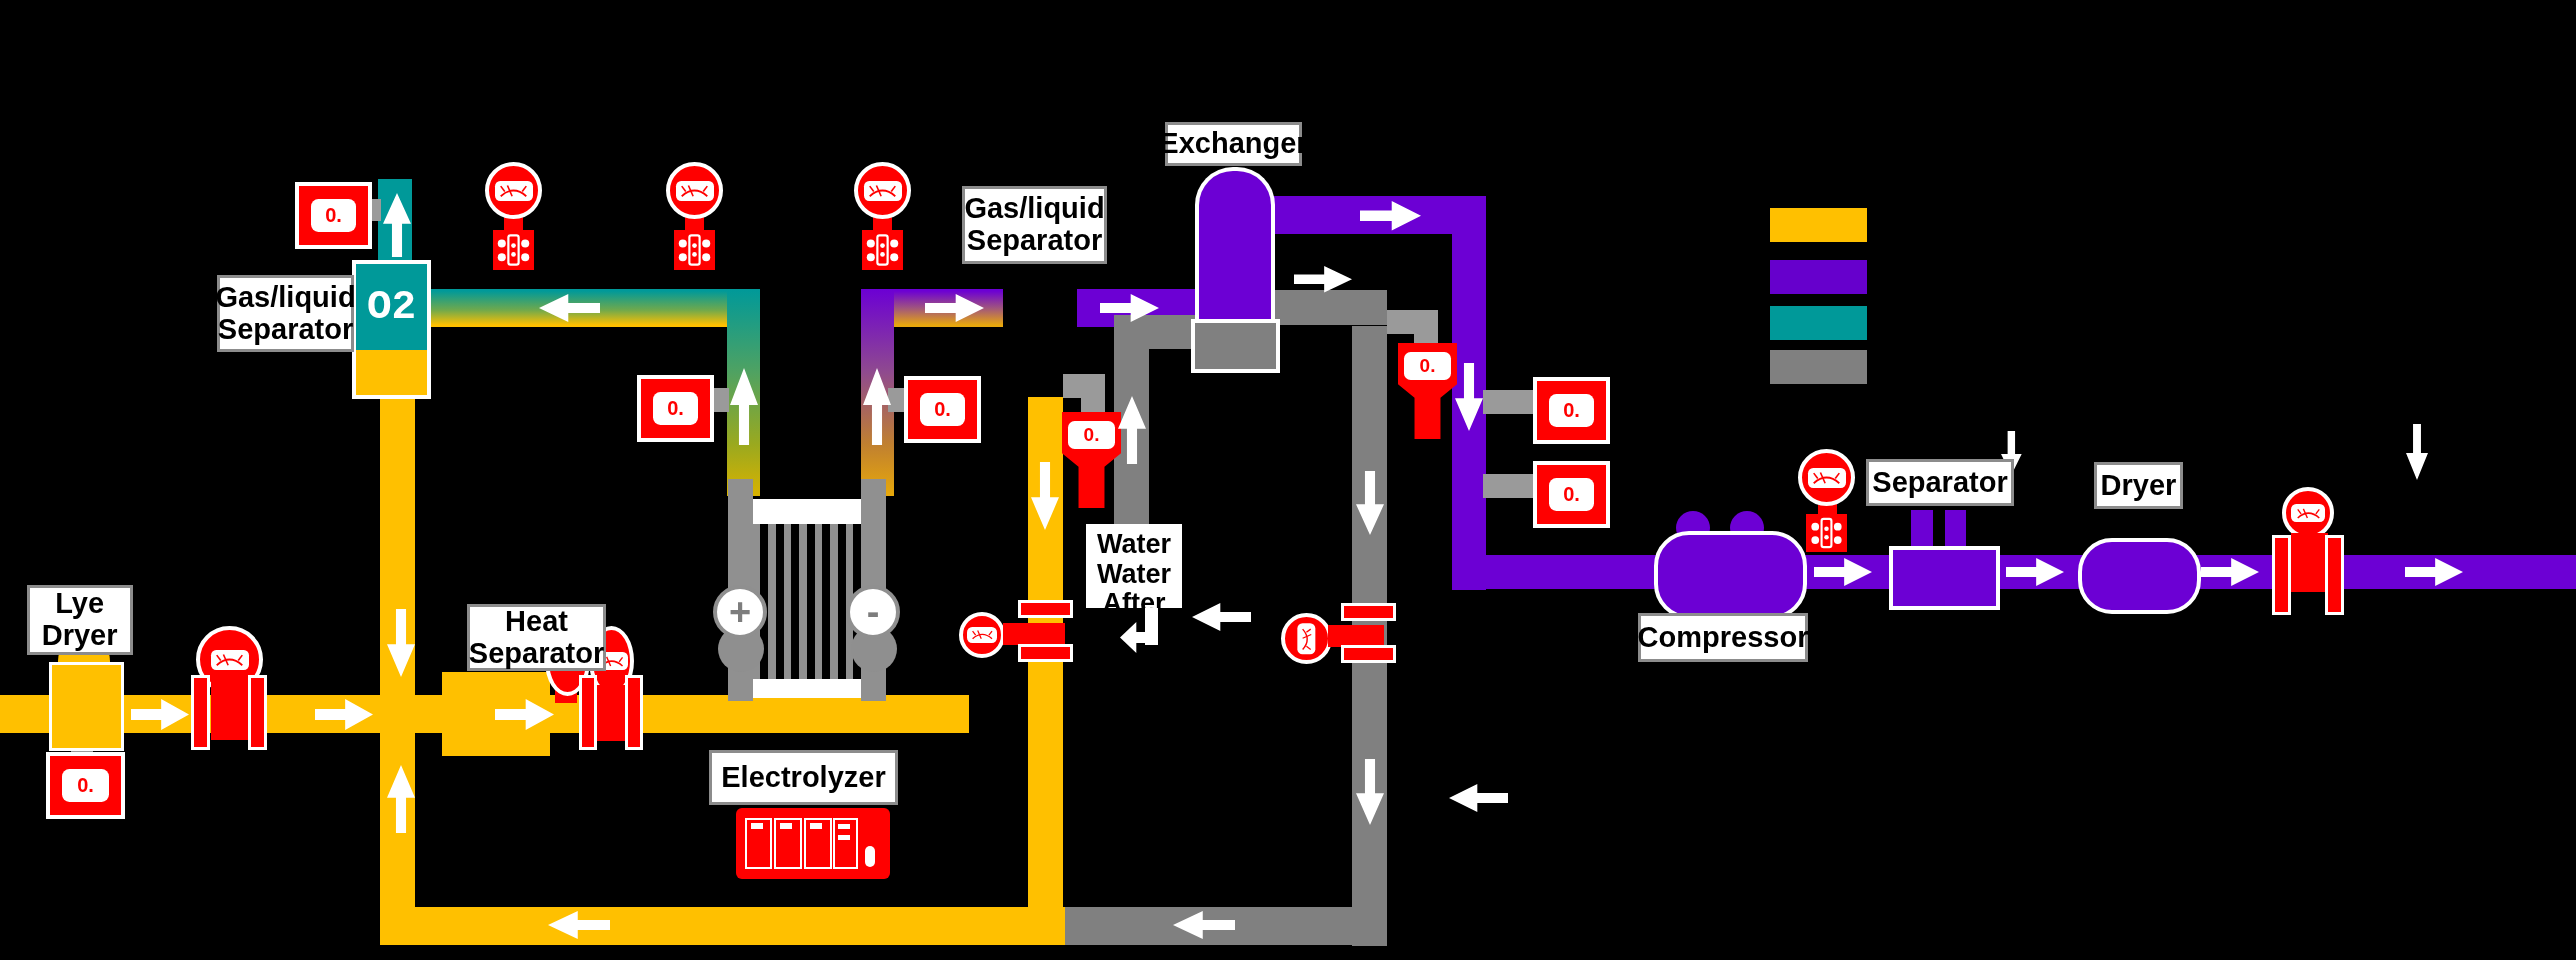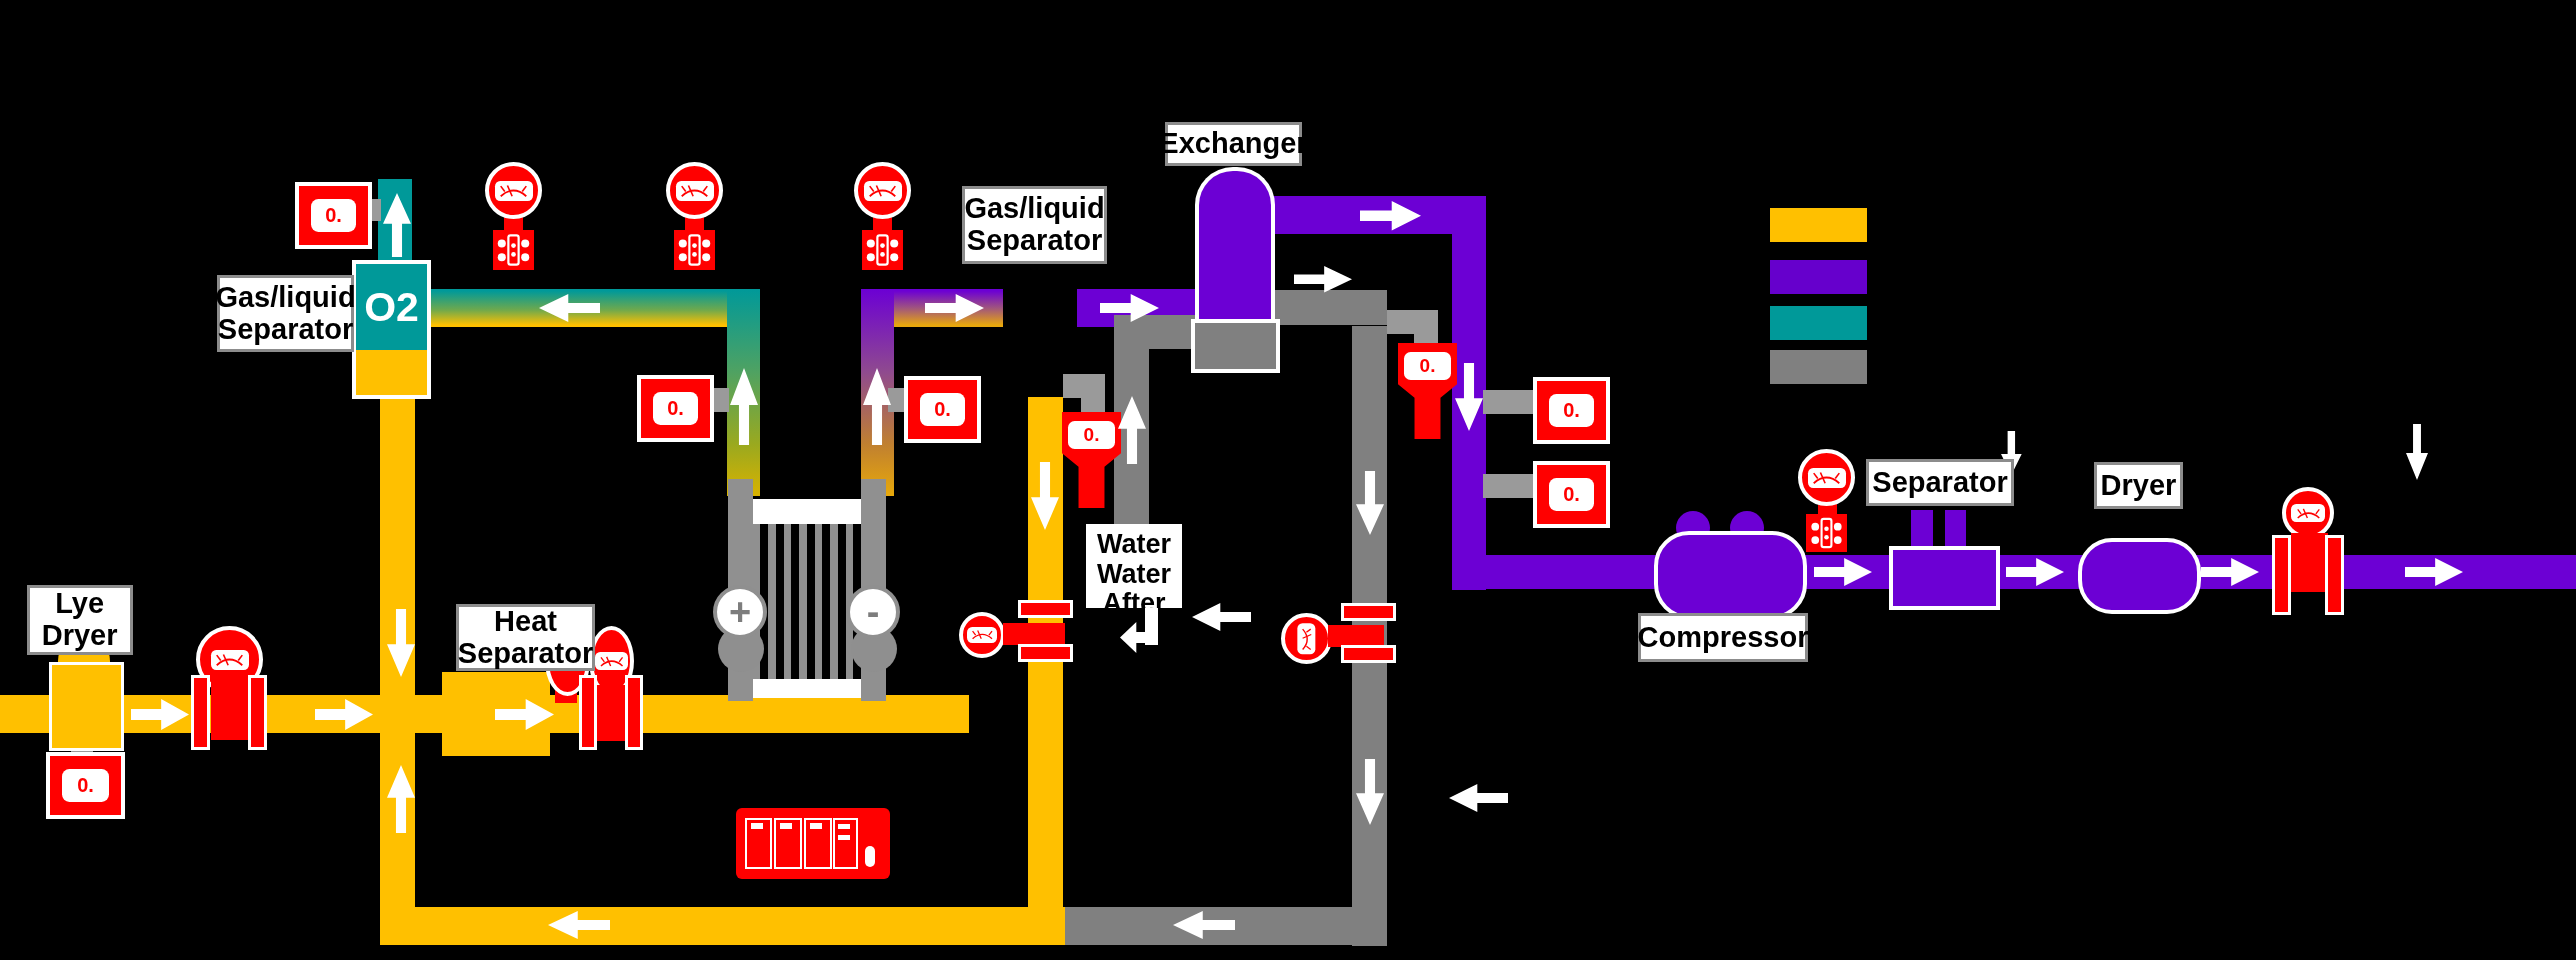--- a/index.html
+++ b/index.html
@@ -34,21 +34,21 @@
   .dialbox{background:#fff;border-radius:5.2px;width:38px;height:20px;display:flex;align-items:center;justify-content:center;}
   .dial-v{transform:rotate(90deg);}
   .redpart{position:absolute;background:#FF0000;z-index:3;}
   .flange{position:absolute;background:#FF0000;border:3.7px solid #fff;z-index:4;}
   .vbody{position:absolute;background:#FF0000;z-index:4;}
   .dotsbox{position:absolute;background:#FF0000;z-index:4;display:flex;align-items:center;justify-content:center;}
   .funnel{position:absolute;background:#FF0000;z-index:4;
           clip-path:polygon(0 0,100% 0,100% 43%,72% 57%,72% 100%,28% 100%,28% 57%,0 43%);}
   .funnel .lcd{position:absolute;left:11%;top:9%;width:78%;height:30%;background:#fff;border-radius:6.6px;
           display:flex;align-items:center;justify-content:center;color:#FF0000;font-size:19px;}
-  .vessel{position:absolute;z-index:3;}
+  .vessel{position:absolute;z-index:3;font-family:Liberation Mono, monospace;}
   .white-border{border:4.4px solid #fff;}
   .legend-swatch{position:absolute;width:97px;height:34px;z-index:4;}
   .term{position:absolute;background:#fff;border:4.4px solid #8f8f8f;border-radius:50%;z-index:4;
         display:flex;align-items:center;justify-content:center;color:#7d7d7d;font-size:38px;}
   .termbump{position:absolute;background:#8f8f8f;border-radius:50%;z-index:3;}
   .plates{position:absolute;z-index:3;background:repeating-linear-gradient(90deg,#909090 0 7.4px,#000 7.4px 15.5px);}
   .door{position:absolute;border:2.2px solid #fff;}
   .hnd{position:absolute;background:#fff;}
 </style>
 </head>
@@ -356,23 +356,26 @@
     <span>Gas/liquid</span>
     <span>Separator</span>
   </div>
   <div class="plabel" style="left:1165px;top:122px;width:131px;height:38px;">
     <span>Exchanger</span>
   </div>
   <div class="plabel" style="left:26.6px;top:585px;width:100px;height:64px;">
     <span>Lye</span>
     <span>Dryer</span>
   </div>
-  <div class="plabel" style="left:456px;top:604px;width:133px;height:61px;">
+  <div class="plabel" style="left:467px;top:604px;width:133px;height:61px;">
     <span>Heat</span>
     <span>Separator</span>
+  </div>
+  <div class="plabel" style="left:709px;top:750px;width:183px;height:49px;">
+    <span>Electrolyzer</span>
   </div>
   <div class="plabel" style="left:1086px;top:524px;width:96px;height:78px;border:none;overflow:hidden;justify-content:flex-start;padding-top:5.9px;font-size:27px;z-index:6;">
     <span>Water</span>
     <span>Water</span>
     <span>After RO</span>
   </div>
   <div class="plabel" style="left:1638px;top:613px;width:164px;height:43px;">
     <span>Compressor</span>
   </div>
   <div class="plabel" style="left:1866px;top:459px;width:142px;height:41px;">

